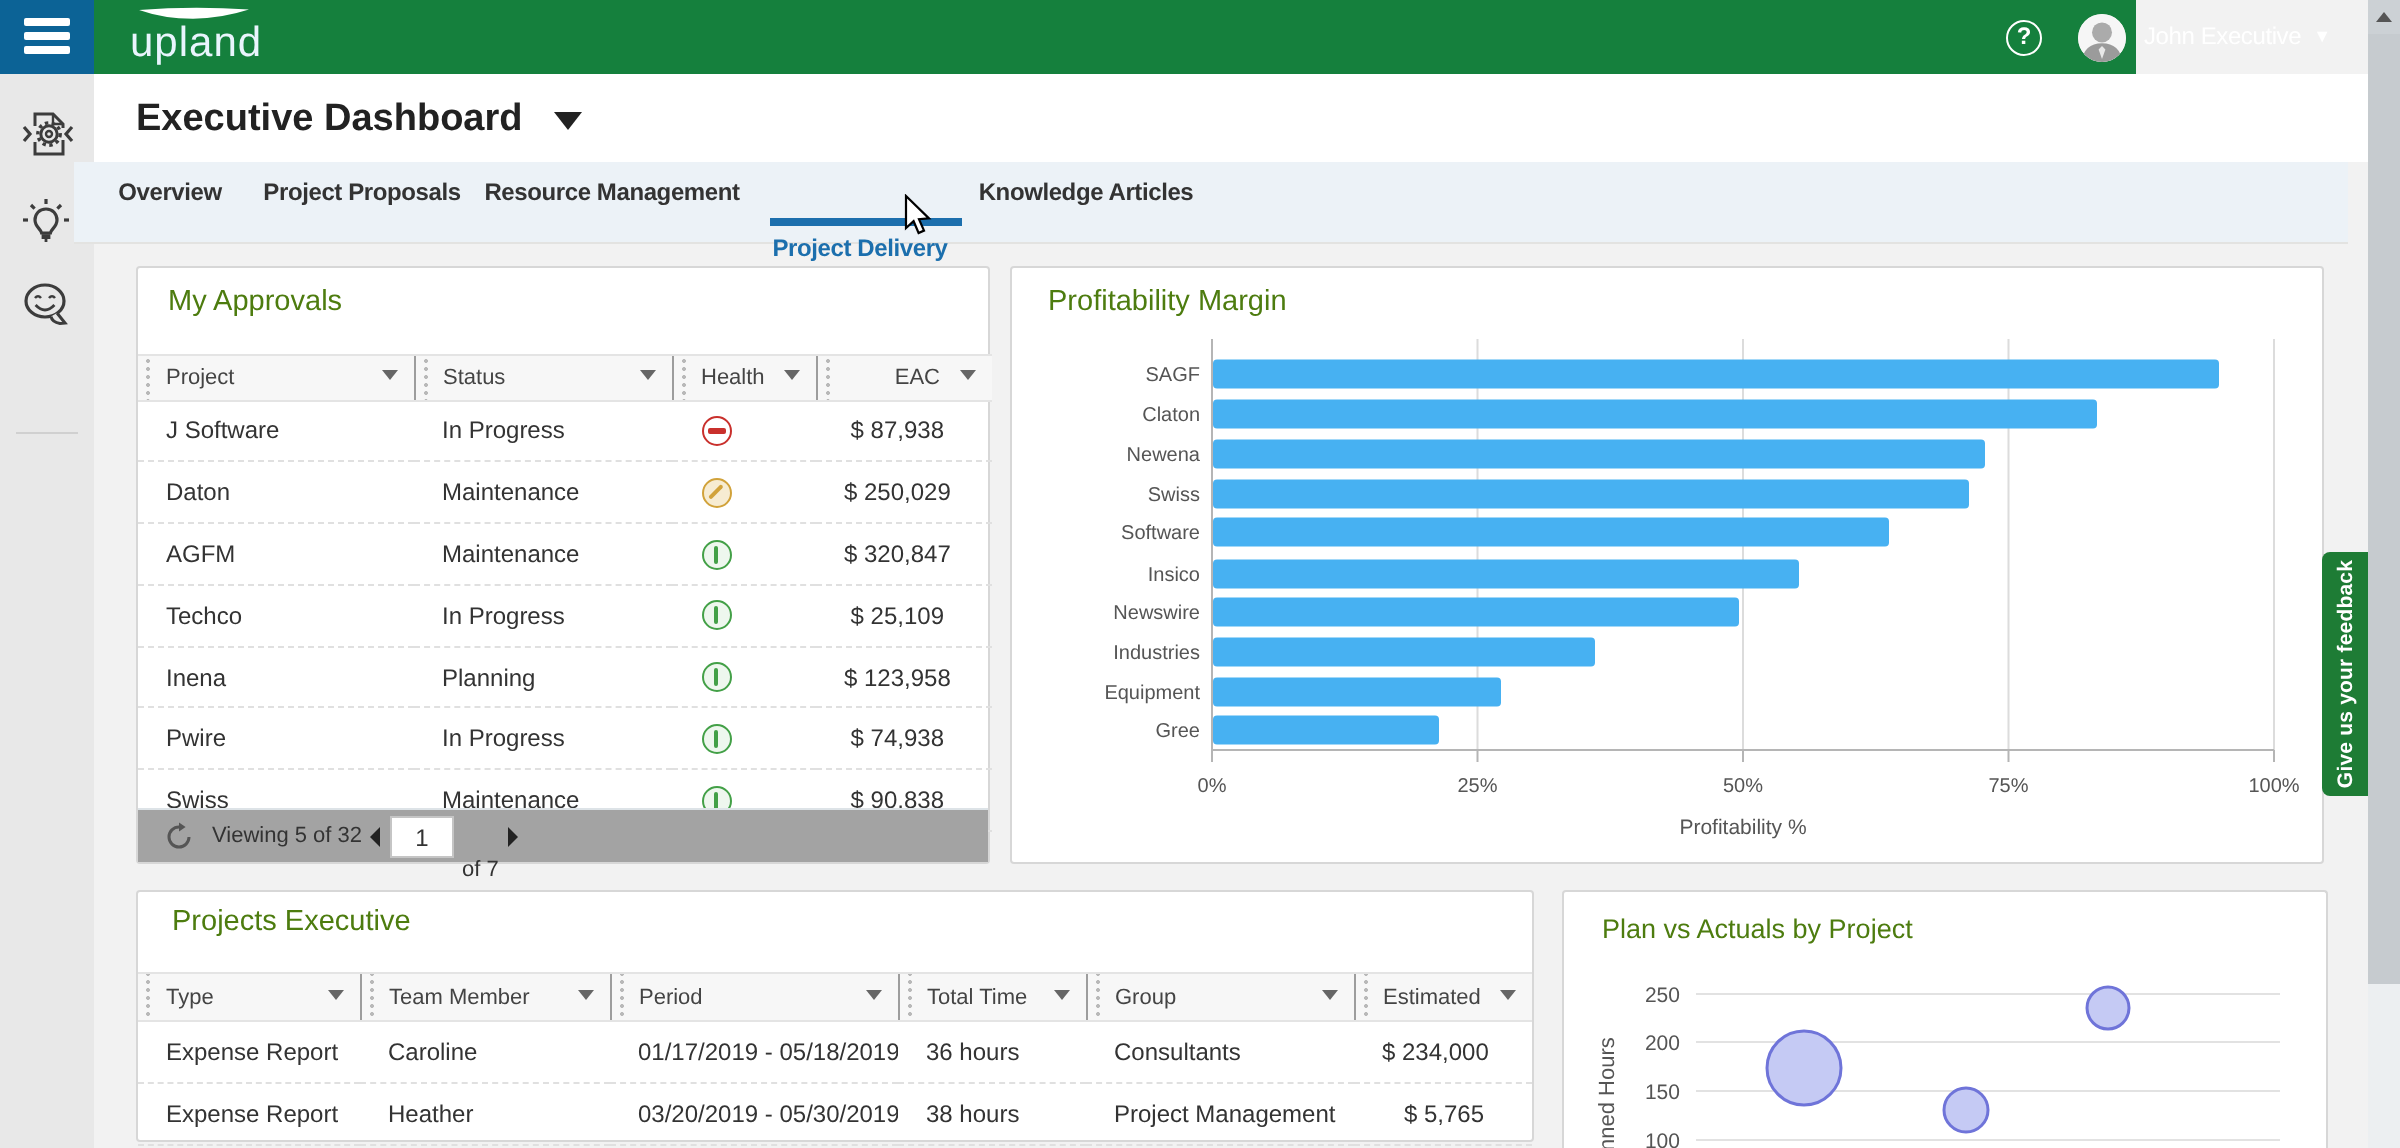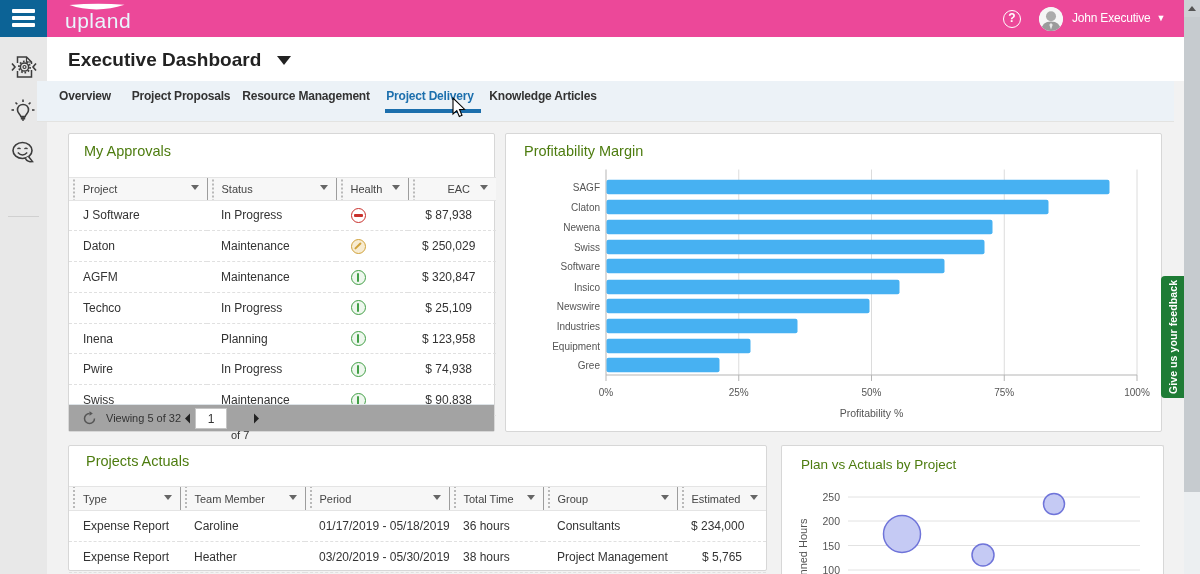--- a/index.html
+++ b/index.html
@@ -1,19 +1,19 @@
 <!DOCTYPE html>
 <html><head>
 <meta charset="utf-8">
 <style>
 * { margin:0; padding:0; box-sizing:border-box; }
 html,body { width:1200px; height:574px; overflow:hidden; font-family:"Liberation Sans",sans-serif; background:#f2f2f2; position:relative; }
 
 
-#header { position:absolute; left:0; top:0; width:1184px; height:37px; background:#ec4899; }
+#header { position:absolute; left:0; top:0; width:1068px; height:37px; background:#15803d; }
 #burger { position:absolute; left:0; top:0; width:47px; height:37px; background:#0c6396; }
 #burger .bar { position:absolute; left:12px; width:23px; height:3.5px; background:#fff; border-radius:1px; }
 #logo { position:absolute; left:64px; top:0; }
 #helpq { position:absolute; left:1003px; top:10px; width:18px; height:18px; border:1.5px solid #fff; border-radius:50%; color:#fff; font-size:12px; font-weight:bold; text-align:center; line-height:15px; }
 #avatar { position:absolute; left:1039px; top:6.5px; width:24px; height:24px; border-radius:50%; background:#f2f2f2; overflow:hidden; }
 #avatar svg { display:block; }
 #uname { position:absolute; left:1072px; top:0; height:37px; line-height:37px; color:#fff; font-size:12px; font-weight:normal; white-space:nowrap; letter-spacing:-0.2px; }
 #uname .car { font-size:9px; vertical-align:1px; margin-left:6px; }
 
 
@@ -21,21 +21,21 @@
 #sidebar svg { position:absolute; left:11px; }
 #sidebar .divider { position:absolute; left:8px; right:8px; top:179px; border-top:1px solid #d0d0d0; }
 
 
 #whiteband { position:absolute; left:47px; top:37px; width:1137px; height:44px; background:#fff; }
 #pagetitle { position:absolute; left:21px; top:12px; font-size:19px; font-weight:bold; color:#222; }
 
 
 #tabbar { position:absolute; left:37px; top:81px; width:1137px; height:41px; background:#ecf2f7; border-bottom:1px solid #e3e3e1; }
 .tab { position:absolute; top:0; height:31px; line-height:30px; font-size:12px; font-weight:bold; color:#333; letter-spacing:-0.2px; transform:translateX(-50%); white-space:nowrap; }
-.tab.active { color:#1c6fad; }
+.tab.active { color:#1c6fad;margin-top:28px; }
 #tabline { position:absolute; left:348px; top:28px; width:96px; height:4px; background:#1c6fad; }
 
 
 .panel { position:absolute; background:#fff; border:1px solid #d7d7d7; border-radius:2px; }
 .ptitle { font-size:14.5px; font-weight:normal; color:#4d7c0f; white-space:nowrap; }
 
 
 table { border-collapse:collapse; table-layout:fixed; width:100%;margin-top:12px; }
 th { height:23px; background:#f7f7f7; font-size:11px; font-weight:normal; color:#444; text-align:left; position:relative;
      border-top:1px solid #e4e4e4; border-bottom:1px solid #e4e4e4; padding-left:14px;
@@ -288,21 +288,21 @@
       <text x="232.75" y="262">25%</text>
       <text x="365.5" y="262">50%</text>
       <text x="498.25" y="262">75%</text>
       <text x="631" y="262">100%</text>
       <text x="365.5" y="283" font-size="10.5">Profitability %</text>
     </g>
   </svg>
 </div>
 
 <div class="panel" id="assigned">
-  <div class="ptitle">Projects Actuals</div>
+  <div class="ptitle">Projects Executive</div>
   <table>
     <colgroup>
         <col style="width:111px">
         <col style="width:125px">
         <col style="width:144px">
         <col style="width:94px">
         <col style="width:134px">
         <col style="width:89px">
       </colgroup>
     <tbody>

